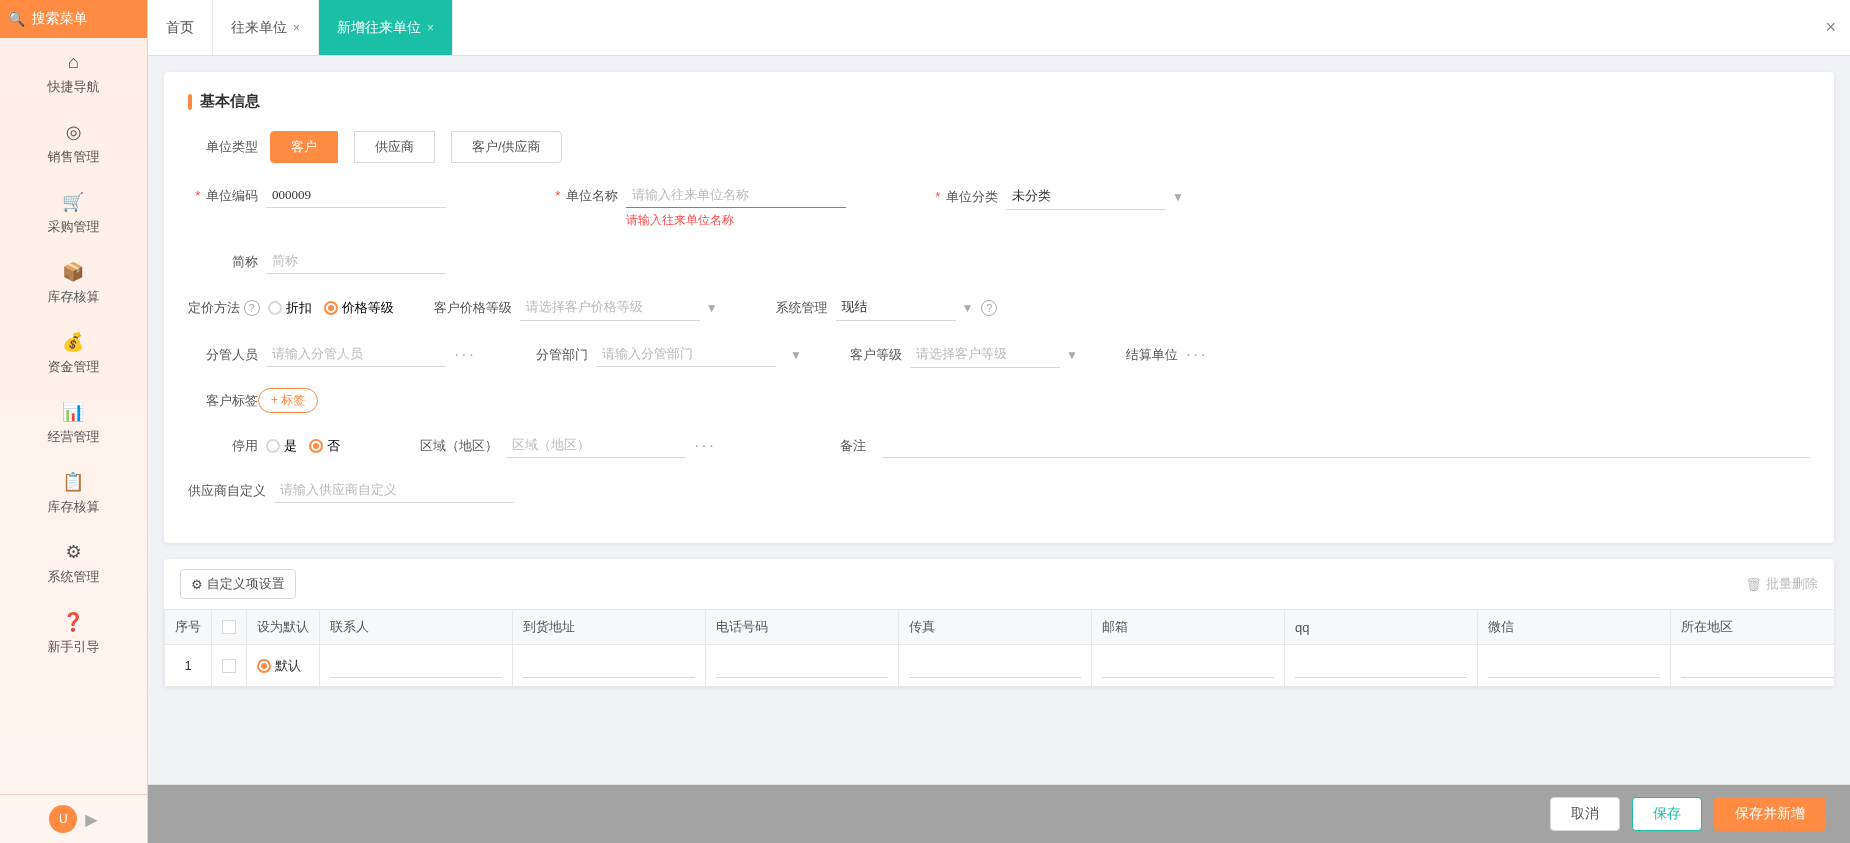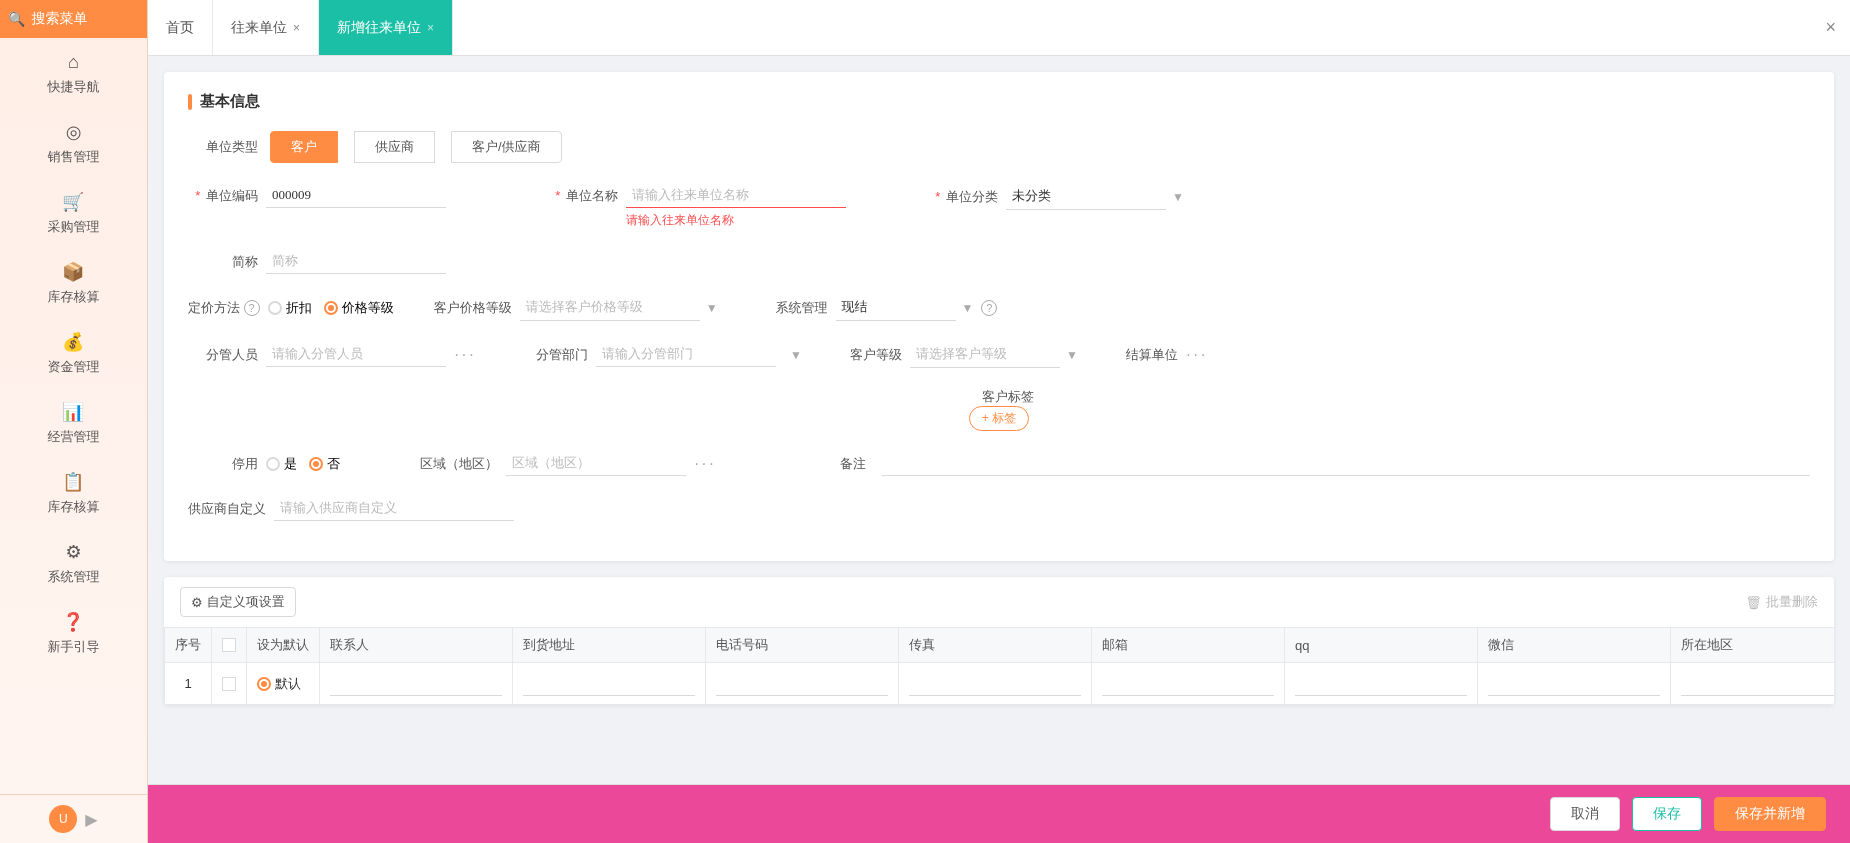--- a/index.html
+++ b/index.html
@@ -353,21 +353,21 @@
     td {
       border: 1px solid #e8e8e8;
       padding: 8px 10px;
       color: #333;
       vertical-align: middle;
     }
     .td-center { text-align: center; }
 
     
     .footer {
-      background: #ec4899;
+      background: #a3a3a3;
       border-top: 1px solid #e0e0e0;
       padding: 12px 24px;
       display: flex;
       justify-content: flex-end;
       gap: 12px;
       flex-shrink: 0;
     }
     .btn {
       padding: 7px 20px;
       border-radius: 4px;
@@ -581,21 +581,21 @@
             <span class="chevron">▼</span>
           </div>
         </div>
 
         <div class="form-field" style="margin-left:30px;flex:1;gap:8px;">
           <span class="form-label">结算单位</span>
           <span class="more-btn">···</span>
         </div>
       </div>
 
-      <div class="form-row" style="align-items:center;flex-direction:column;">
+      <div class="form-row" style="align-items:center;">
         <span class="form-label">客户标签</span>
         <button class="tag-btn">+ 标签</button>
       </div>
 
       <div class="form-row" style="align-items:center;">
 
         <div class="form-field" style="flex:none;gap:8px;align-items:center;">
           <span class="form-label">停用</span>
           <div class="radio-group">
             <div class="radio-item">

